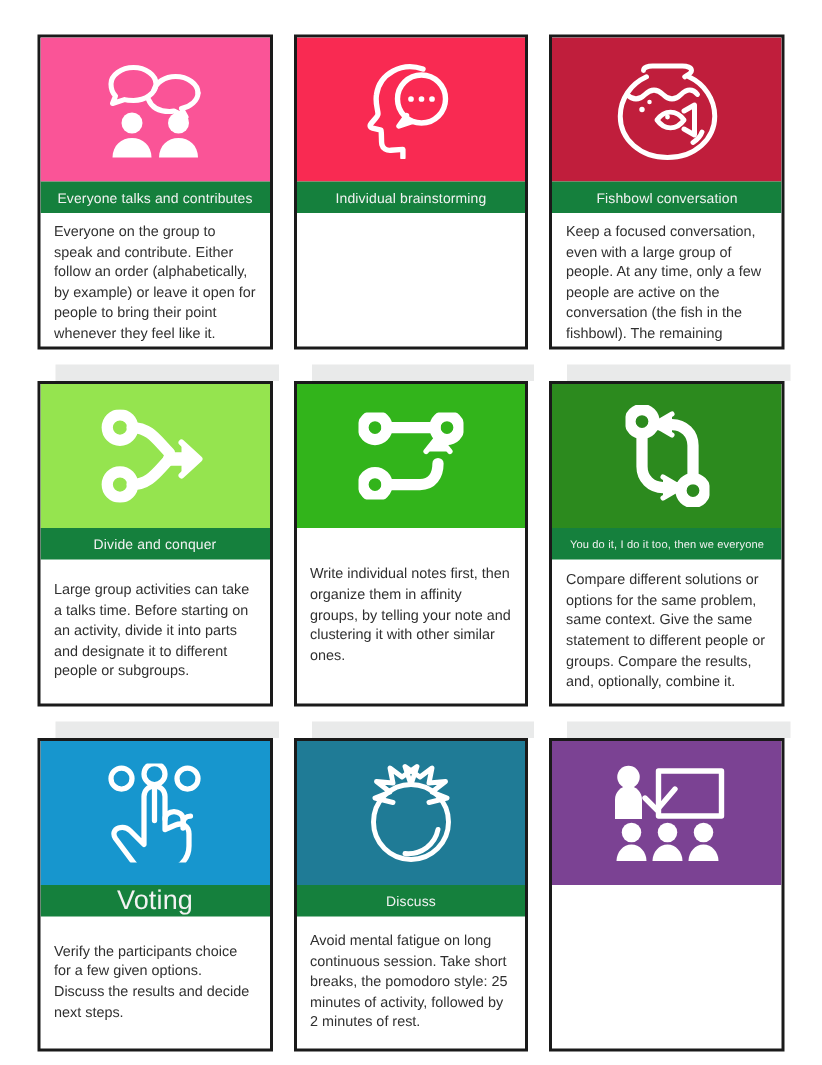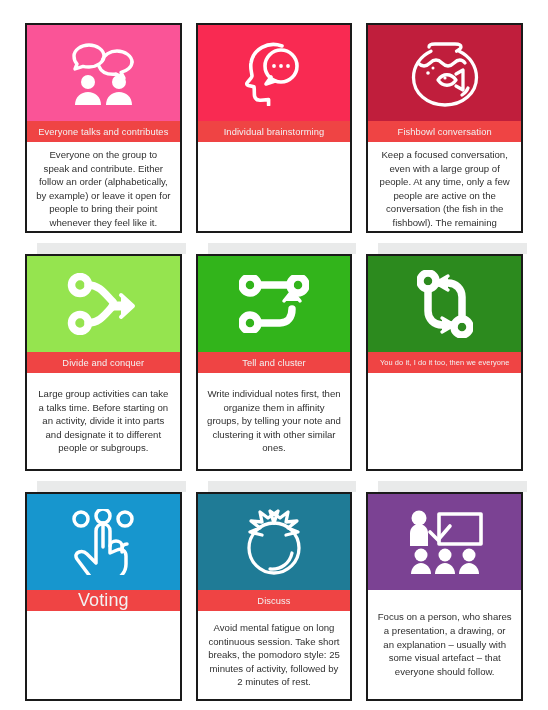--- a/index.html
+++ b/index.html
@@ -52,38 +52,38 @@
     flex: 0 0 96px;
     display: flex;
     align-items: center;
     justify-content: center;
   }
   .icon-area svg {
     display: block;
   }
   .title-bar {
     flex: 0 0 21px;
-    background: #ef4444;
+    background: #15803d;
     color: #f2f2f2;
     display: flex;
     align-items: center;
     justify-content: center;
     text-align: center;
     padding: 0 3px;
     letter-spacing: 0.1px;
   }
   .title-bar.t-normal { font-size: 9.3px; }
   .title-bar.t-small  { font-size: 7.4px; }
   .title-bar.t-large  { font-size: 18px; }
   .desc {
     flex: 1 1 auto;
     display: flex;
     align-items: center;
     justify-content: center;
-    text-align: center;
+    text-align: left;
     padding: 6px 9px;
     font-size: 9.6px;
     line-height: 1.42;
     color: #303030;
   }
   .desc span { display: block; }
 </style>
 </head>
 <body>
 
@@ -187,21 +187,20 @@
             <svg width="70" height="58" viewBox="0 0 70 58" fill="none" stroke="#fff" stroke-width="7.5" stroke-linecap="round" stroke-linejoin="round">
               <circle cx="11" cy="10" r="8"></circle>
               <circle cx="59" cy="10" r="8"></circle>
               <circle cx="11" cy="48" r="8"></circle>
               <path d="M19 10h32"></path>
               <path d="M19 48h22c8 0 12-6 12-14"></path>
               <path d="M45 26l8-10 8 10" fill="#fff" stroke-width="3.5"></path>
             </svg>
           </span>
         </div>
-        <div class="title-bar t-normal">Tell and cluster</div>
         <div class="desc">
             <span>Write individual notes first, then organize them in affinity groups, by telling your note and clustering it with other similar ones.</span>
           </div>
       </div>
     </div>
 
     <div class="cell">
       <div class="shadow"></div>
       <div class="card">
         <div class="icon-area" style="background:#2c8a1e">
@@ -210,40 +209,46 @@
               <circle cx="11" cy="11" r="8"></circle>
               <circle cx="45" cy="57" r="8"></circle>
               <path d="M11 19v22c0 8 6 14 14 14h12"></path>
               <path d="M45 49V27c0-8-6-14-14-14H19"></path>
               <path d="M31 6l-12 7 12 7" fill="#fff" stroke-width="3.4"></path>
               <path d="M25 48l12 7-12 7" fill="#fff" stroke-width="3.4"></path>
             </svg>
           </span>
         </div>
         <div class="title-bar t-small">You do it, I do it too, then we everyone</div>
+        <div class="desc">
+            <span>Compare different solutions or options for the same problem, same context. Give the same statement to different people or groups. Compare the results, and, optionally, combine it.</span>
+          </div>
       </div>
     </div>
 
     <div class="cell">
 
       <div class="card">
         <div class="icon-area" style="background:#1796ce">
           <span>
             <svg width="70" height="66" viewBox="0 0 70 66" fill="none" stroke="#fff" stroke-width="3.5" stroke-linecap="round" stroke-linejoin="round">
               <circle cx="13" cy="10" r="7"></circle>
               <circle cx="35" cy="7" r="7"></circle>
               <circle cx="57" cy="10" r="7"></circle>
               <path d="M35 14v24"></path>
               <path d="M28 22c0-4 3-7 7-7s7 3 7 7v22l7-3c5-2 9 1 9 6v8c0 9-7 16-16 16H30c-4 0-7-2-9-5L9 50c-2-3-1-6 2-7 3-1 6 0 8 2l9 9z"></path>
               <path d="M42 37c0-3 3-5 6-5s6 2 6 5v6"></path>
               <path d="M54 40c0-3 2-5 5-5"></path>
             </svg>
           </span>
         </div>
         <div class="title-bar t-large">Voting</div>
+        <div class="desc">
+            <span>Verify the participants choice for a few given options. Discuss the results and decide next steps.</span>
+          </div>
       </div>
     </div>
 
     <div class="cell">
 
       <div class="card">
         <div class="icon-area" style="background:#1f7b96">
           <span>
             <svg width="66" height="66" viewBox="0 0 66 66" fill="none" stroke="#fff" stroke-width="3.3" stroke-linecap="round" stroke-linejoin="round">
               <circle cx="33" cy="39" r="25"></circle>
@@ -272,20 +277,17 @@
               <path d="M25 23l8 8 12-14"></path>
               <circle cx="16" cy="46" r="6.5" fill="#fff" stroke="none"></circle>
               <path d="M6 65c0-6 4.5-11 10-11s10 5 10 11z" fill="#fff" stroke="none"></path>
               <circle cx="40" cy="46" r="6.5" fill="#fff" stroke="none"></circle>
               <path d="M30 65c0-6 4.5-11 10-11s10 5 10 11z" fill="#fff" stroke="none"></path>
               <circle cx="64" cy="46" r="6.5" fill="#fff" stroke="none"></circle>
               <path d="M54 65c0-6 4.5-11 10-11s10 5 10 11z" fill="#fff" stroke="none"></path>
             </svg>
           </span>
         </div>
-        <div class="desc">
-            <span>Focus on a person, who shares a presentation, a drawing, or an explanation – usually with some visual artefact – that everyone should follow.</span>
-          </div>
       </div>
     </div>
 
   </div>
 </div>
 
 </body></html>

